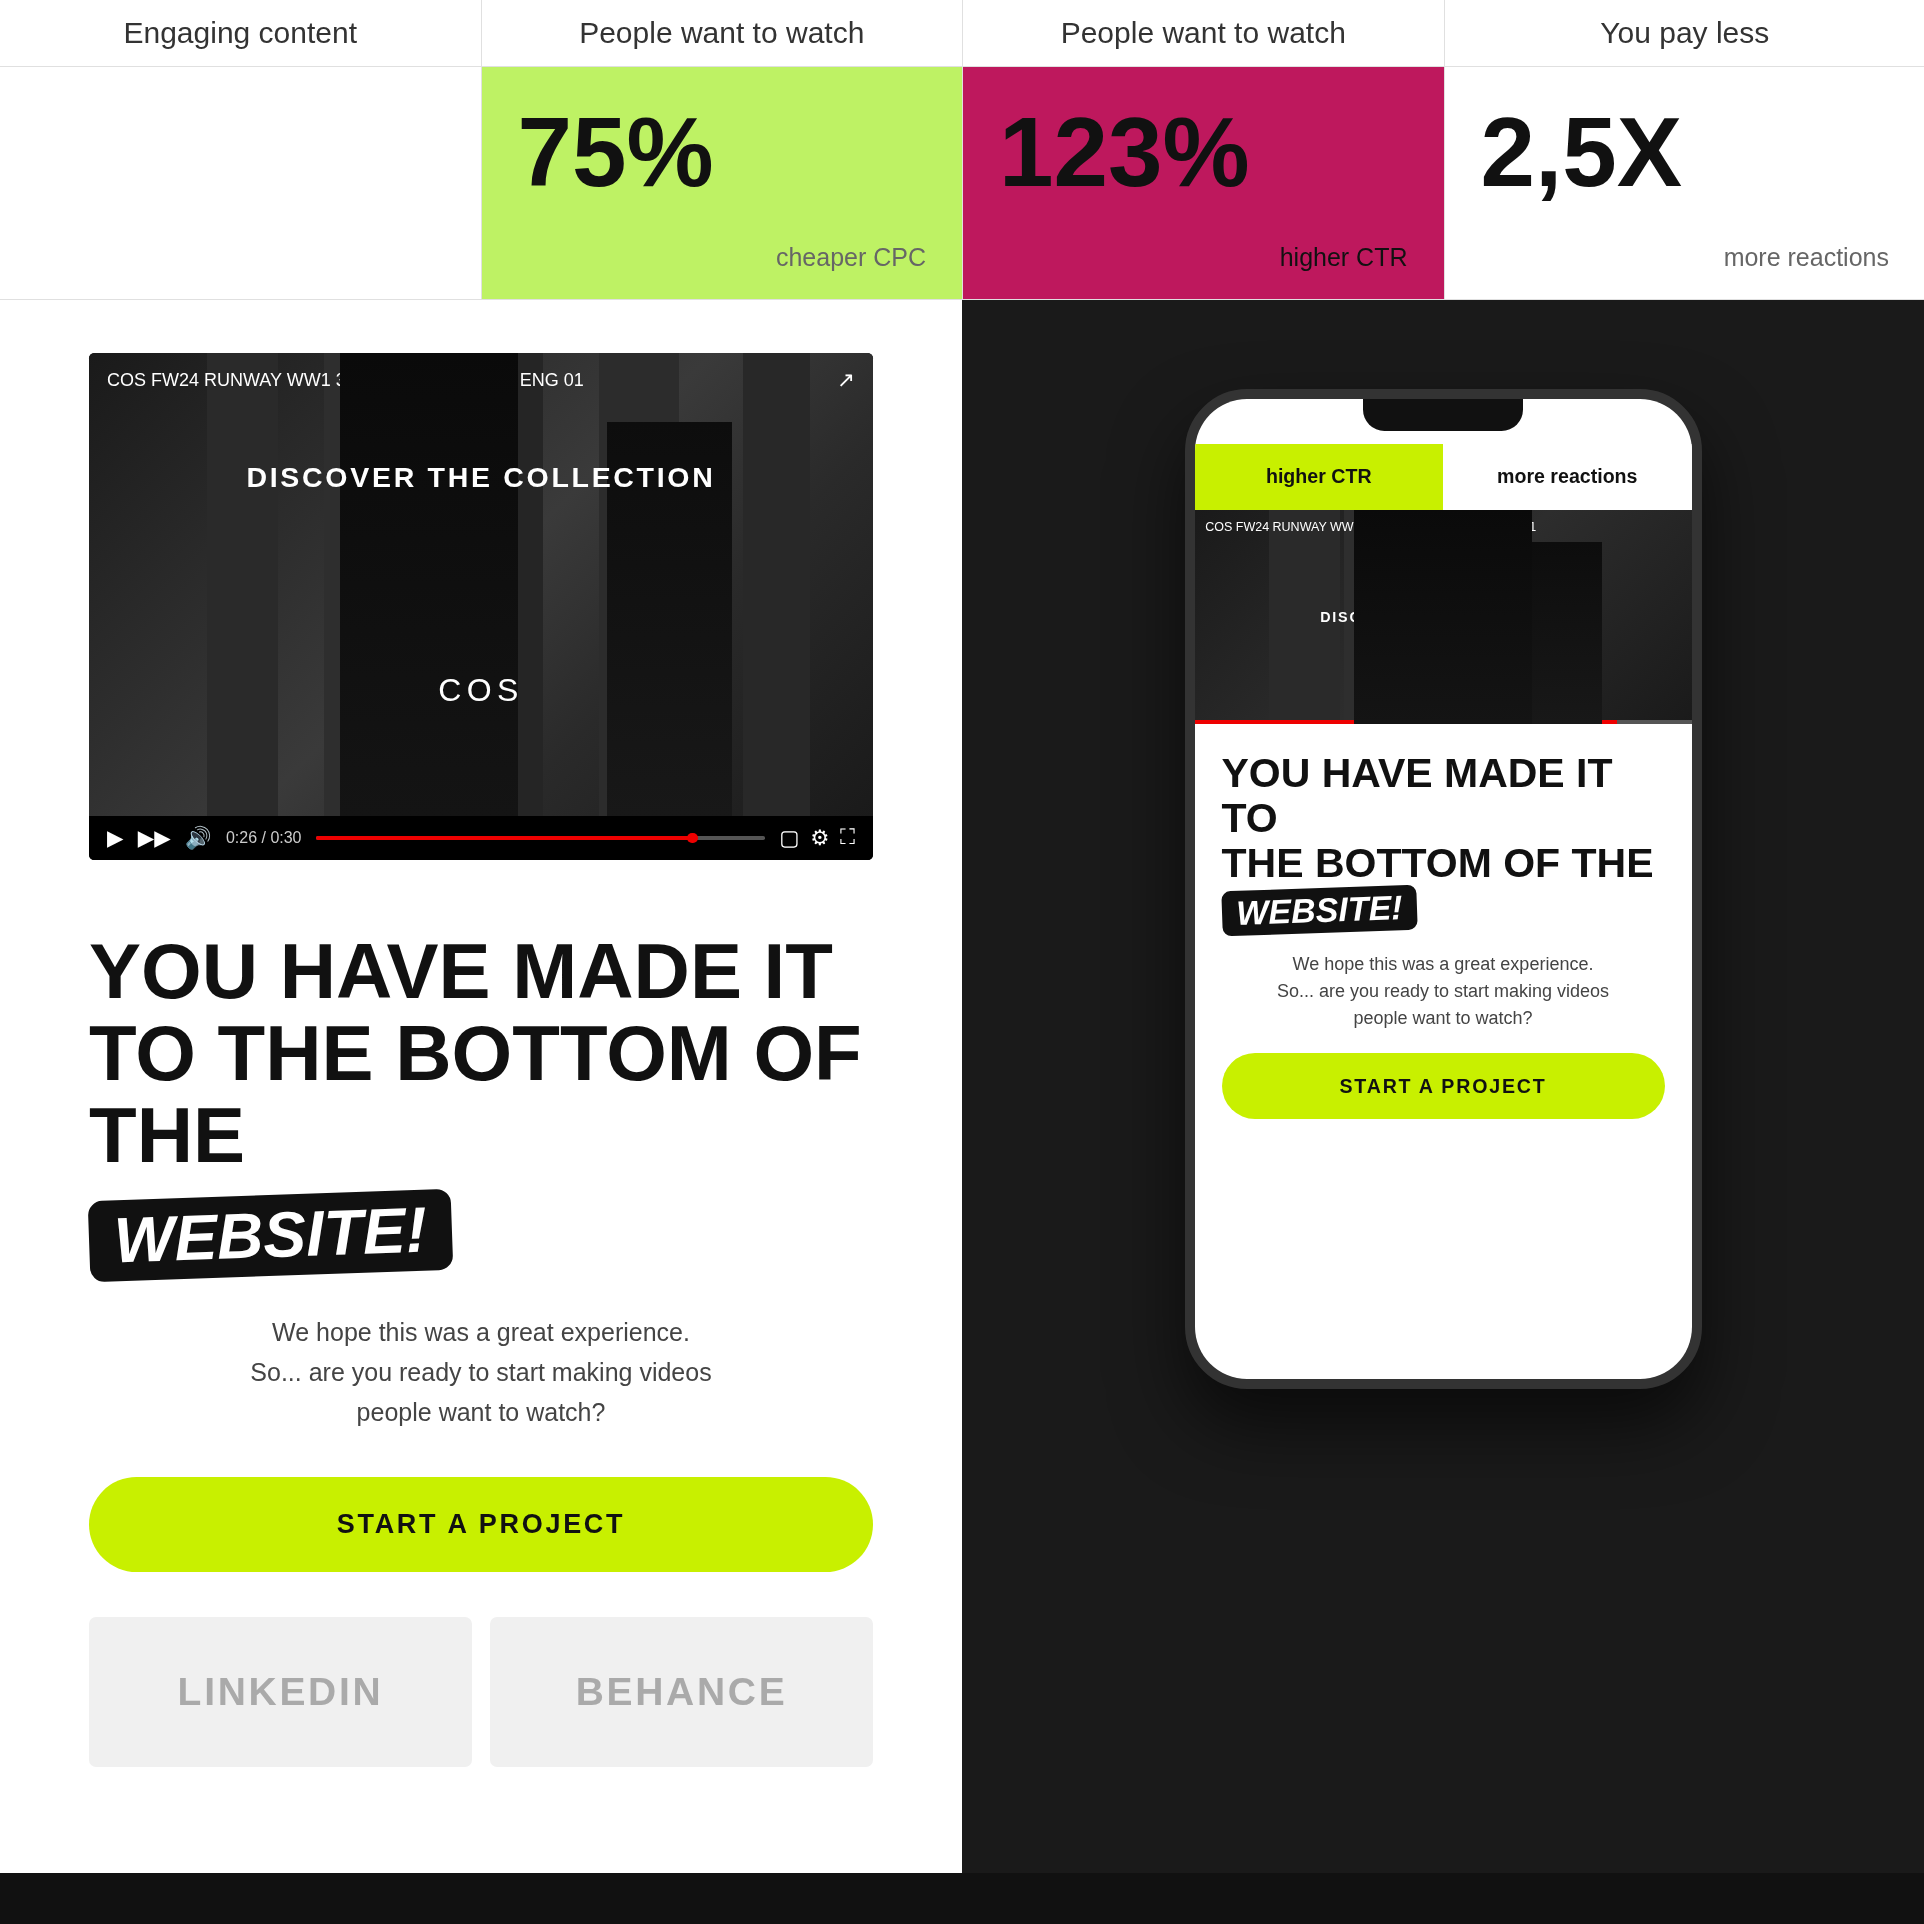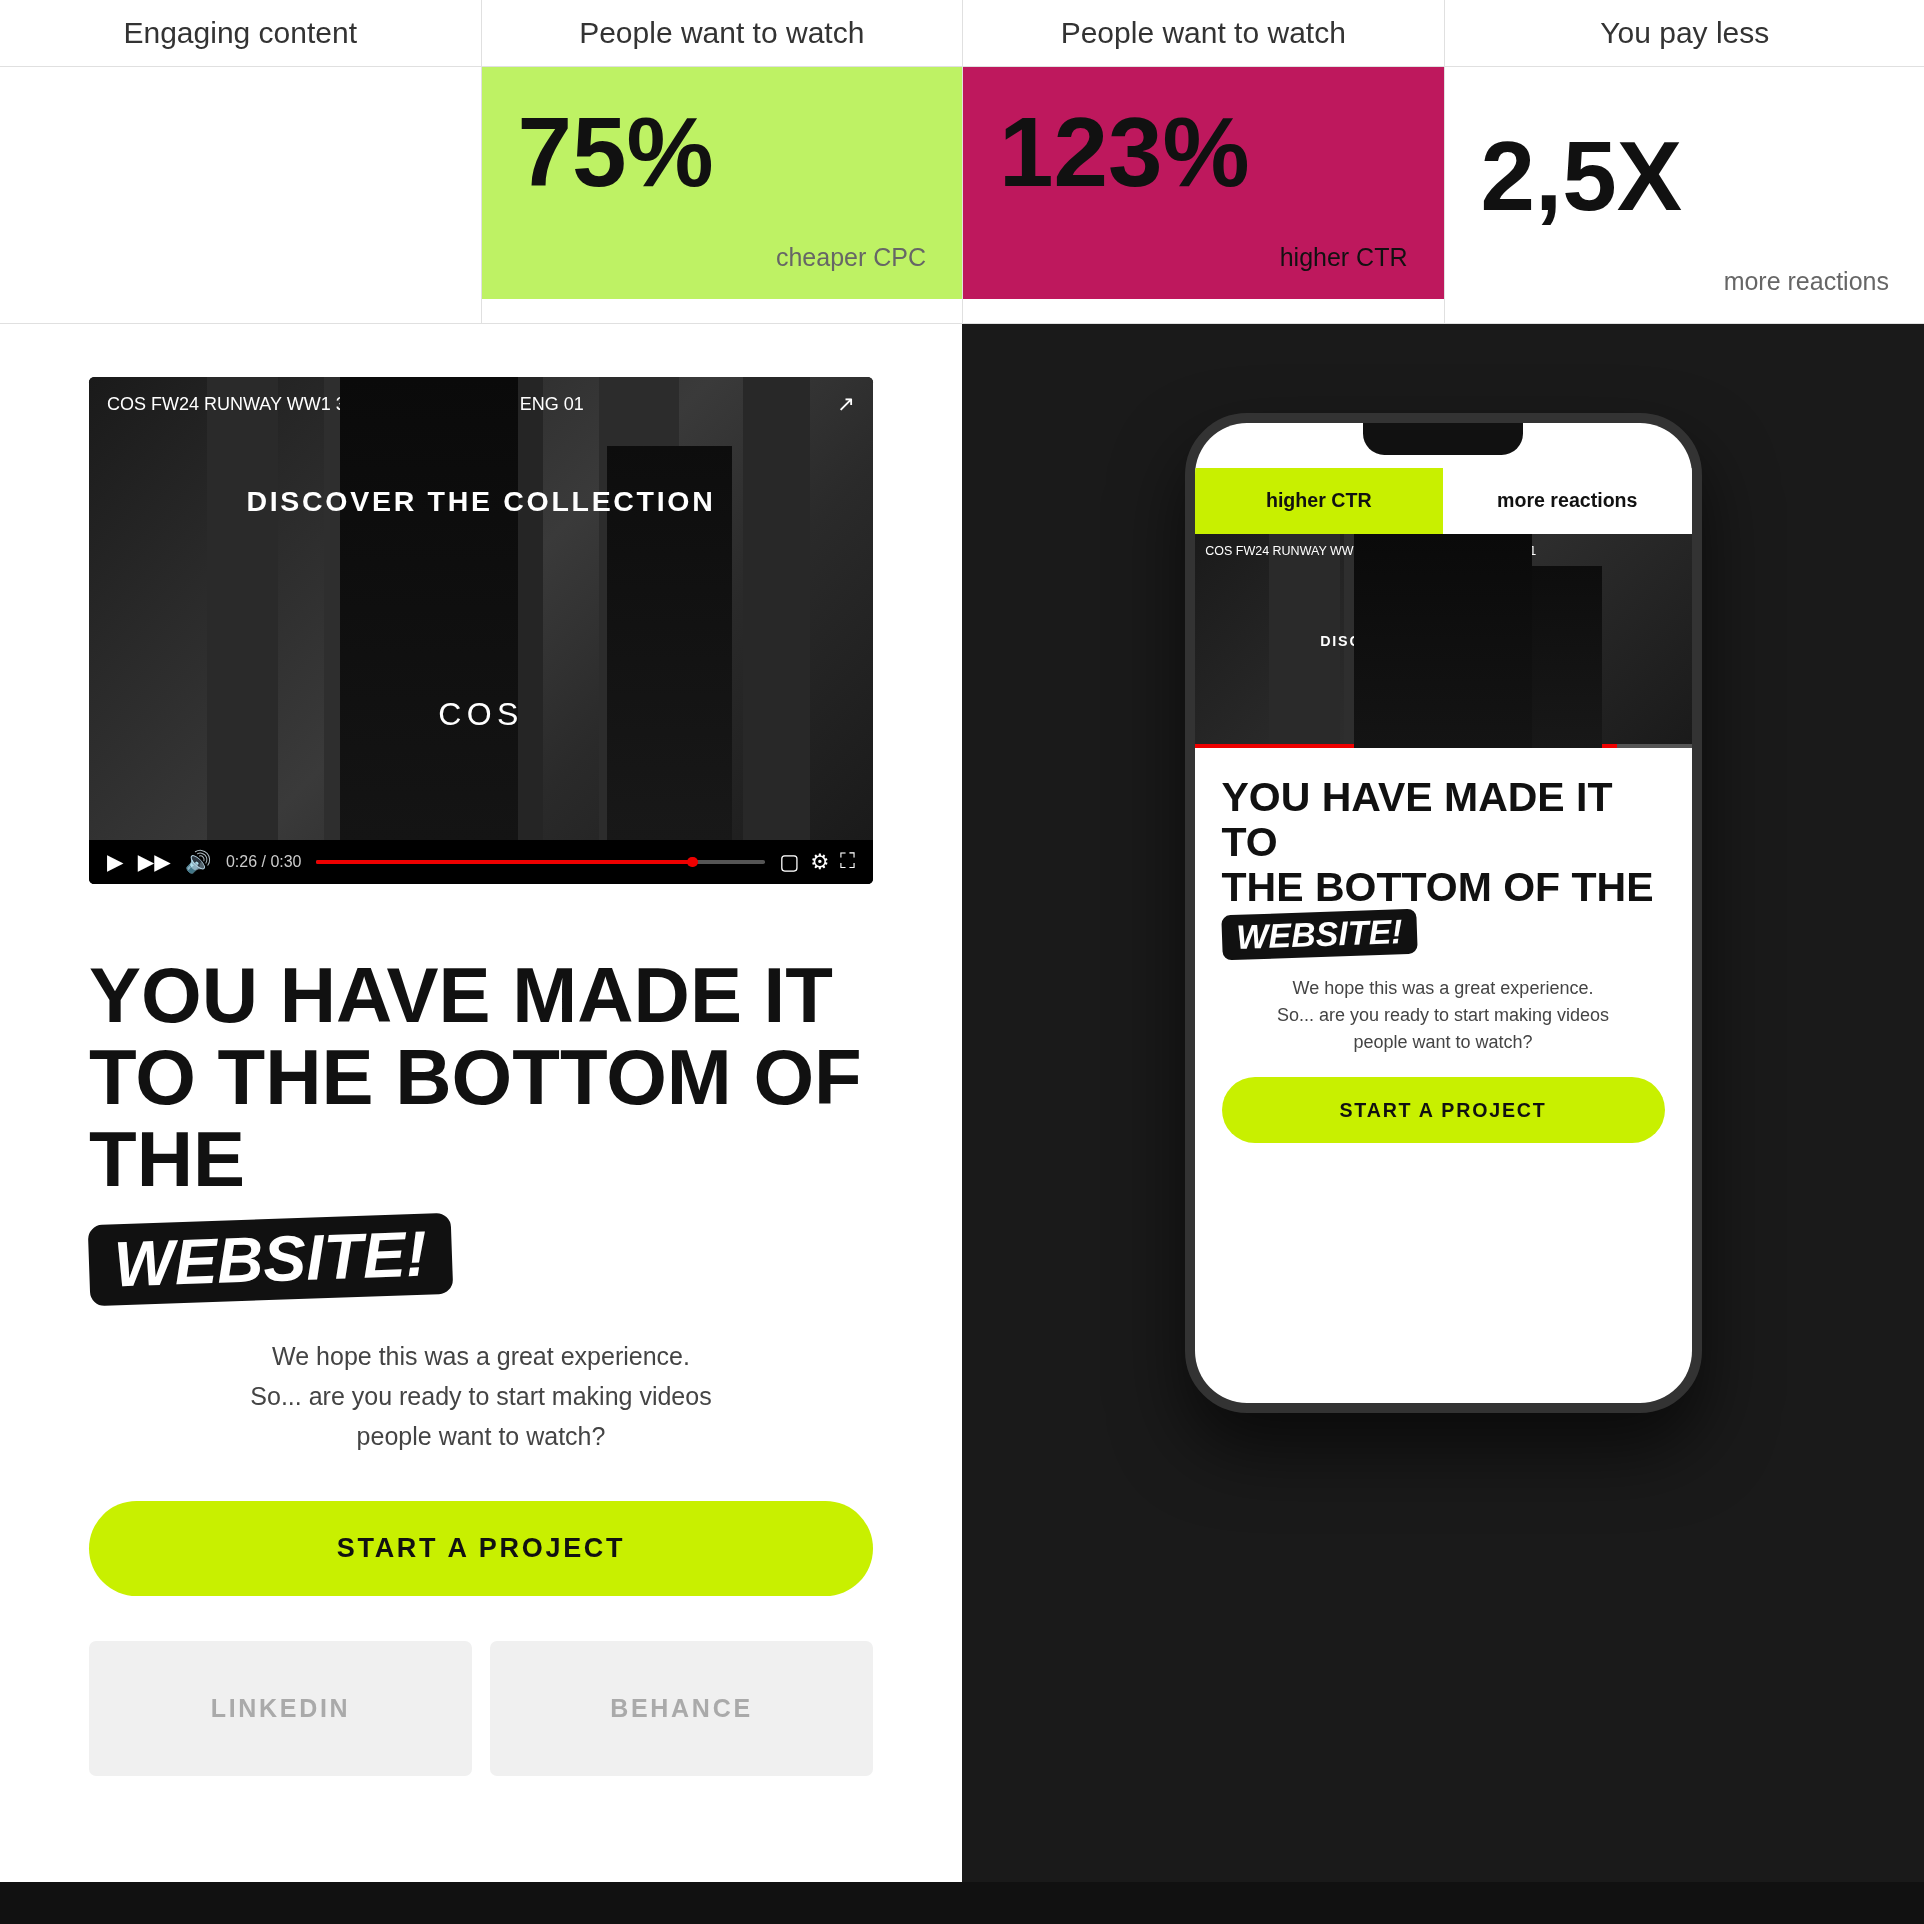--- a/index.html
+++ b/index.html
@@ -18,21 +18,21 @@
       border-bottom: 0.9px solid #e0e0e0;
     }
     .stats-column {
       flex: 1;
       display: flex;
       flex-direction: column;
       align-items: flex-start;
       padding: 0;
       border-right: 0.9px solid #e0e0e0;
     }
-    .stats-column:last-child { border-right: none; gap: 24px; }
+    .stats-column:last-child { border-right: none; }
     .stats-column-header {
       width: 100%;
       padding: 16px 27px;
       font-size: 30px;
       color: #333;
       border-bottom: 0.9px solid #e0e0e0;
       text-align: center;
     }
     .stats-card {
       width: 100%;
@@ -240,21 +240,21 @@
       display: flex;
       gap: 18px;
       margin-bottom: 53px;
     }
     .social-card {
       flex: 1;
       background: #f0f0f0;
       border-radius: 7.1px;
       padding: 53px 18px;
       text-align: center;
-      font-size: 25px;
+      font-size: 39px;
       font-weight: 700;
       color: #aaa;
       letter-spacing: 2.7px;
       text-transform: uppercase;
       cursor: pointer;
     }
 
     
     .footer {
       background: #111;

